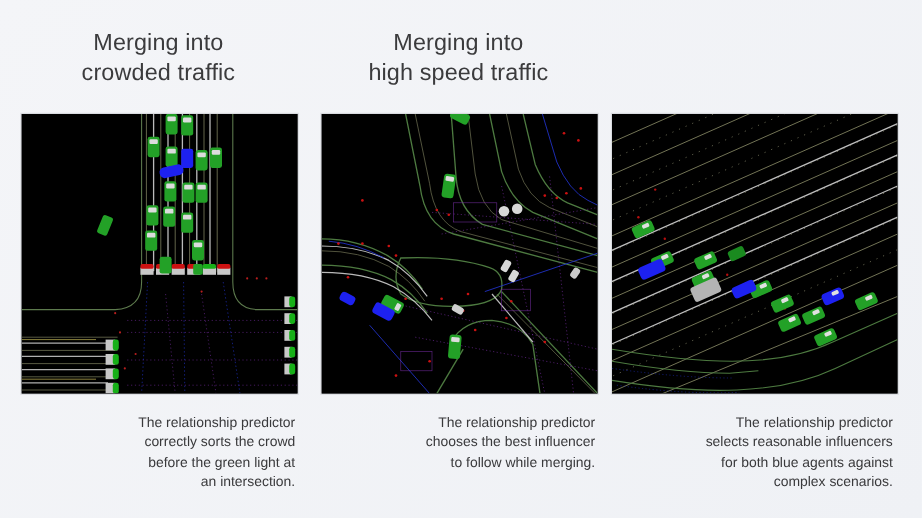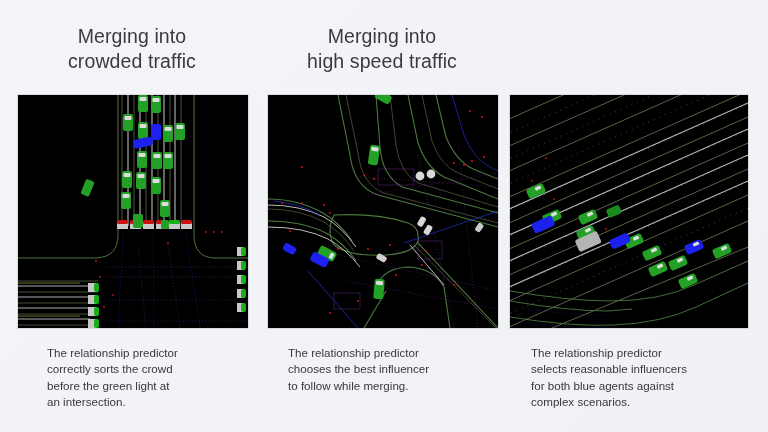--- a/index.html
+++ b/index.html
@@ -60,21 +60,21 @@
   .panel-caption {
     position: absolute;
     top: 345px;
     width: 244px;
     left: 0;
     padding: 0 22px;
     box-sizing: border-box;
     font-size: 11.6px;
     line-height: 16.4px;
     color: #39393b;
-    text-align: left;
+    text-align: right;
     white-space: pre-line;
   }
   .panel.p1 .panel-caption { padding-left: 37px; padding-right: 8px; }
   .panel.p2 .panel-caption { padding-left: 28px; padding-right: 8px; }
   .panel.p3 .panel-caption { padding-left: 27px; padding-right: 4px; }
 </style>
 </head>
 <body>
 
 <div id="root">

